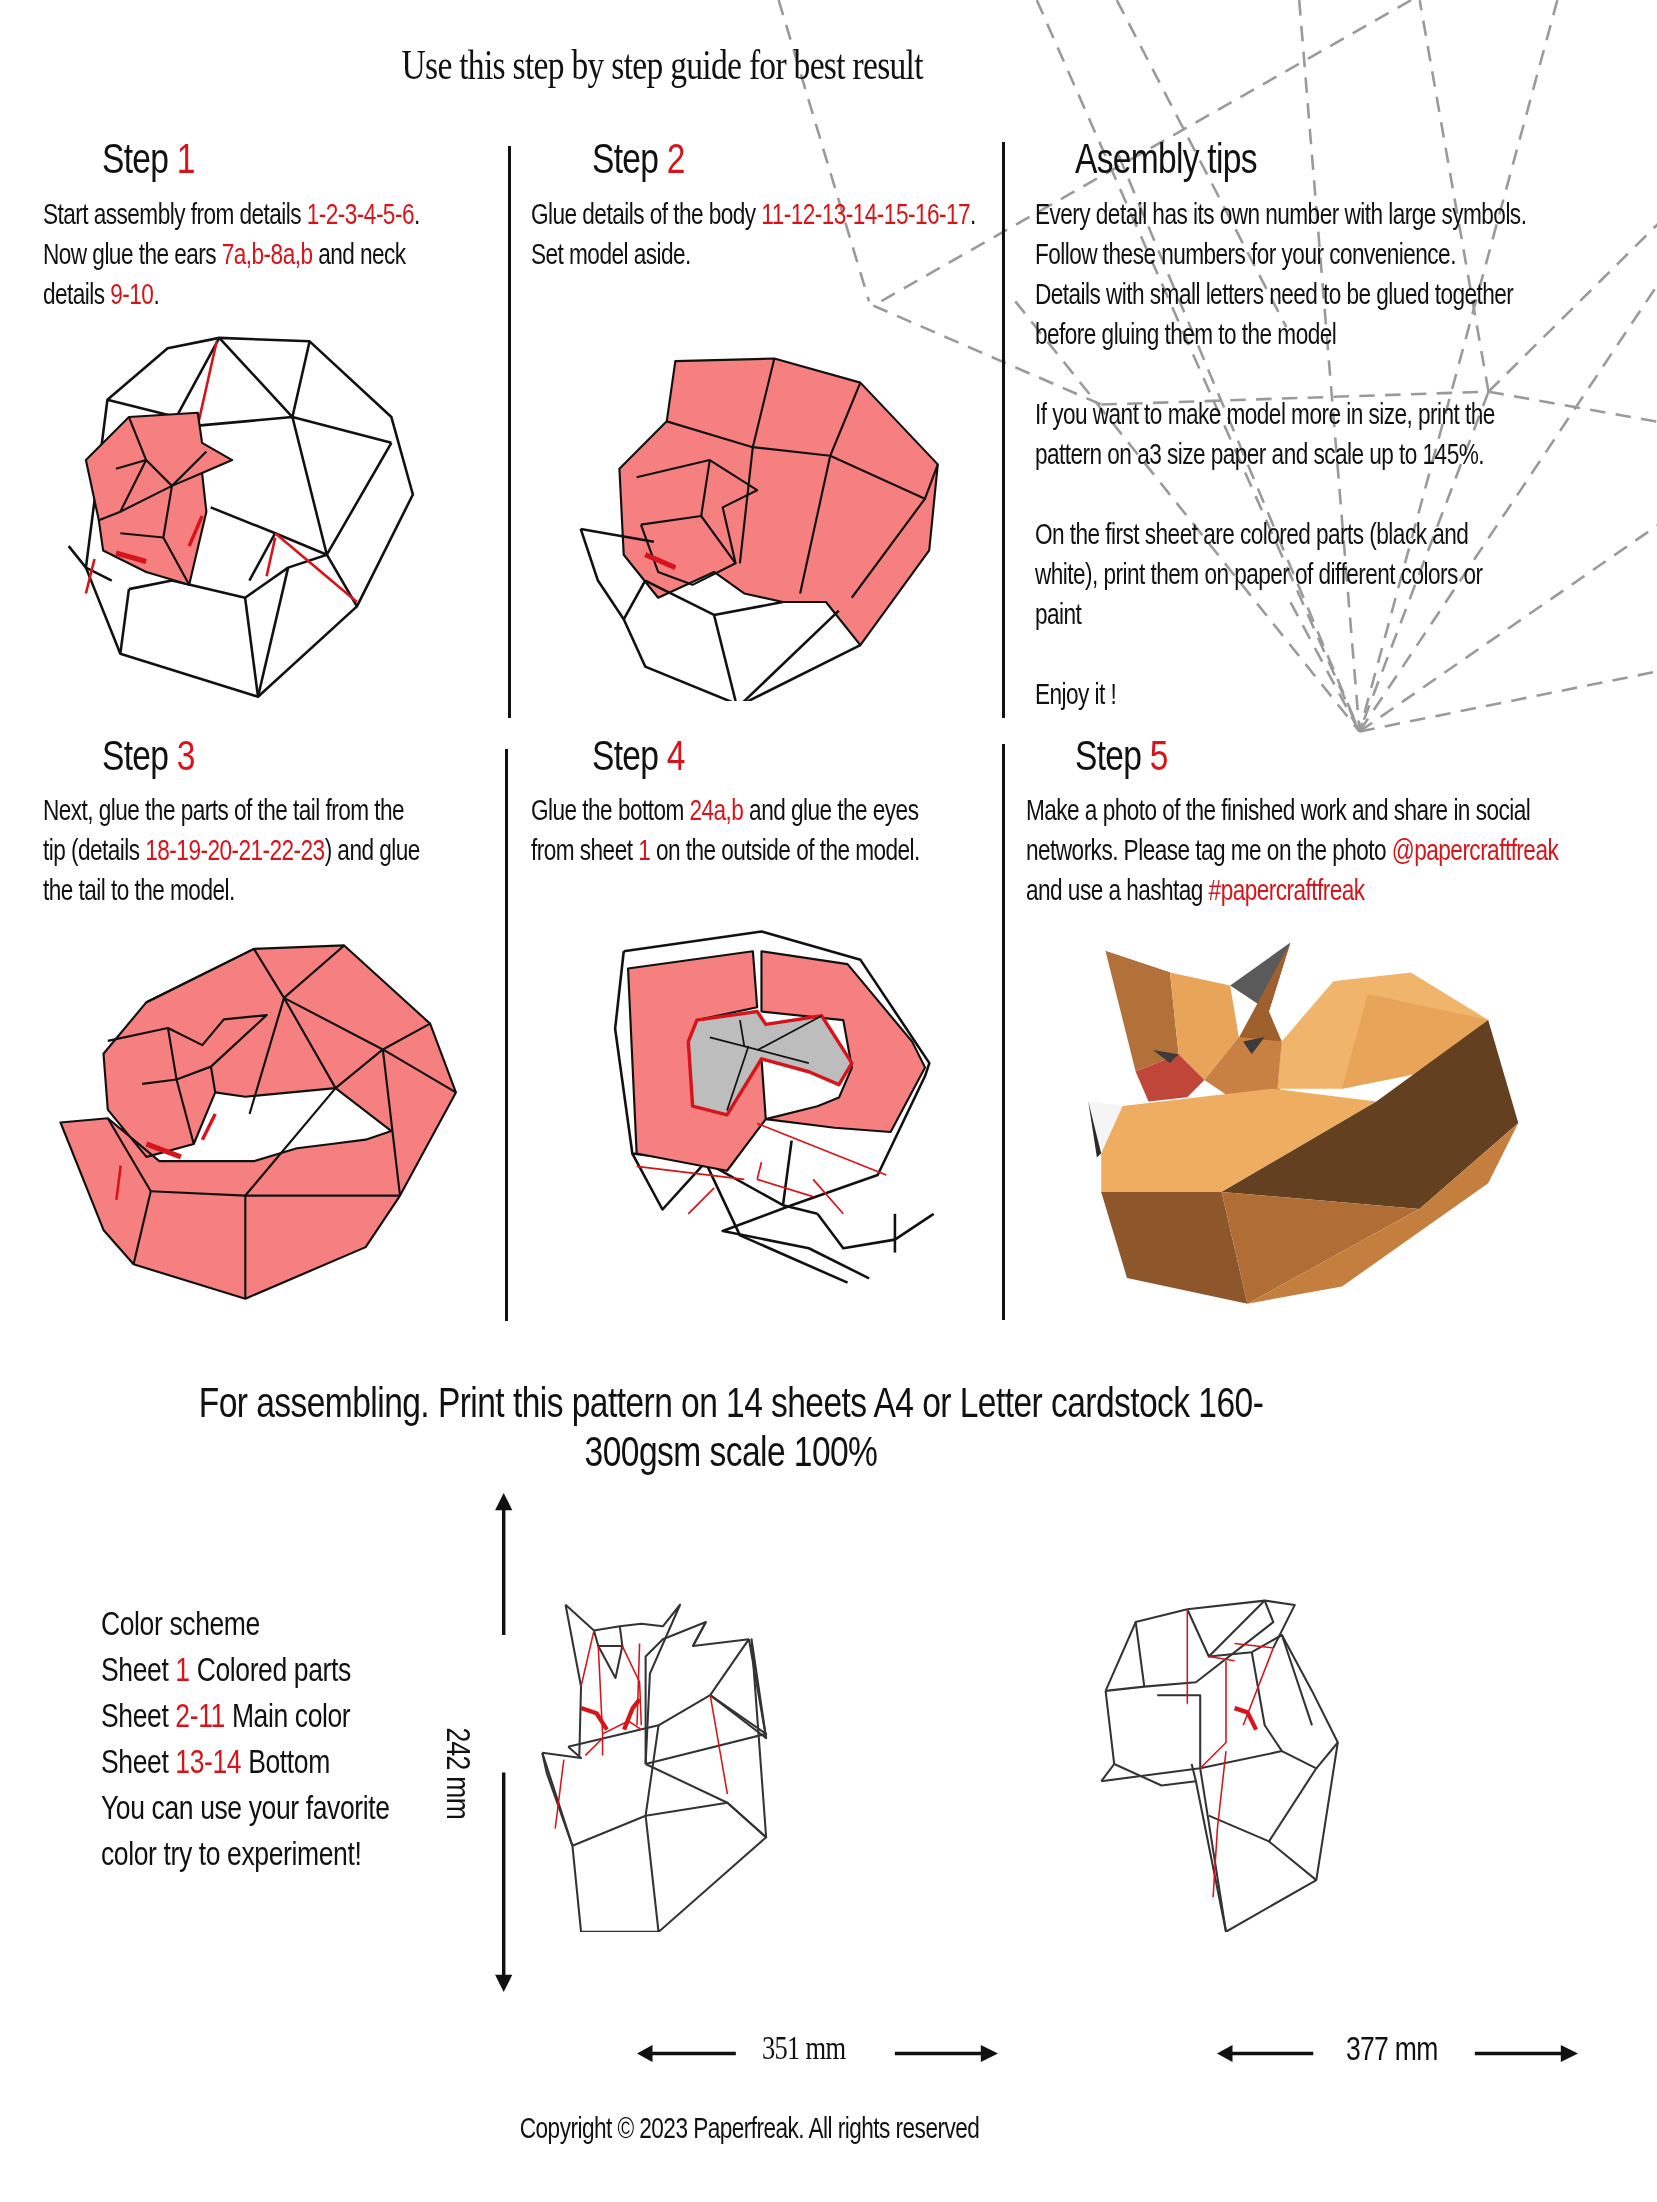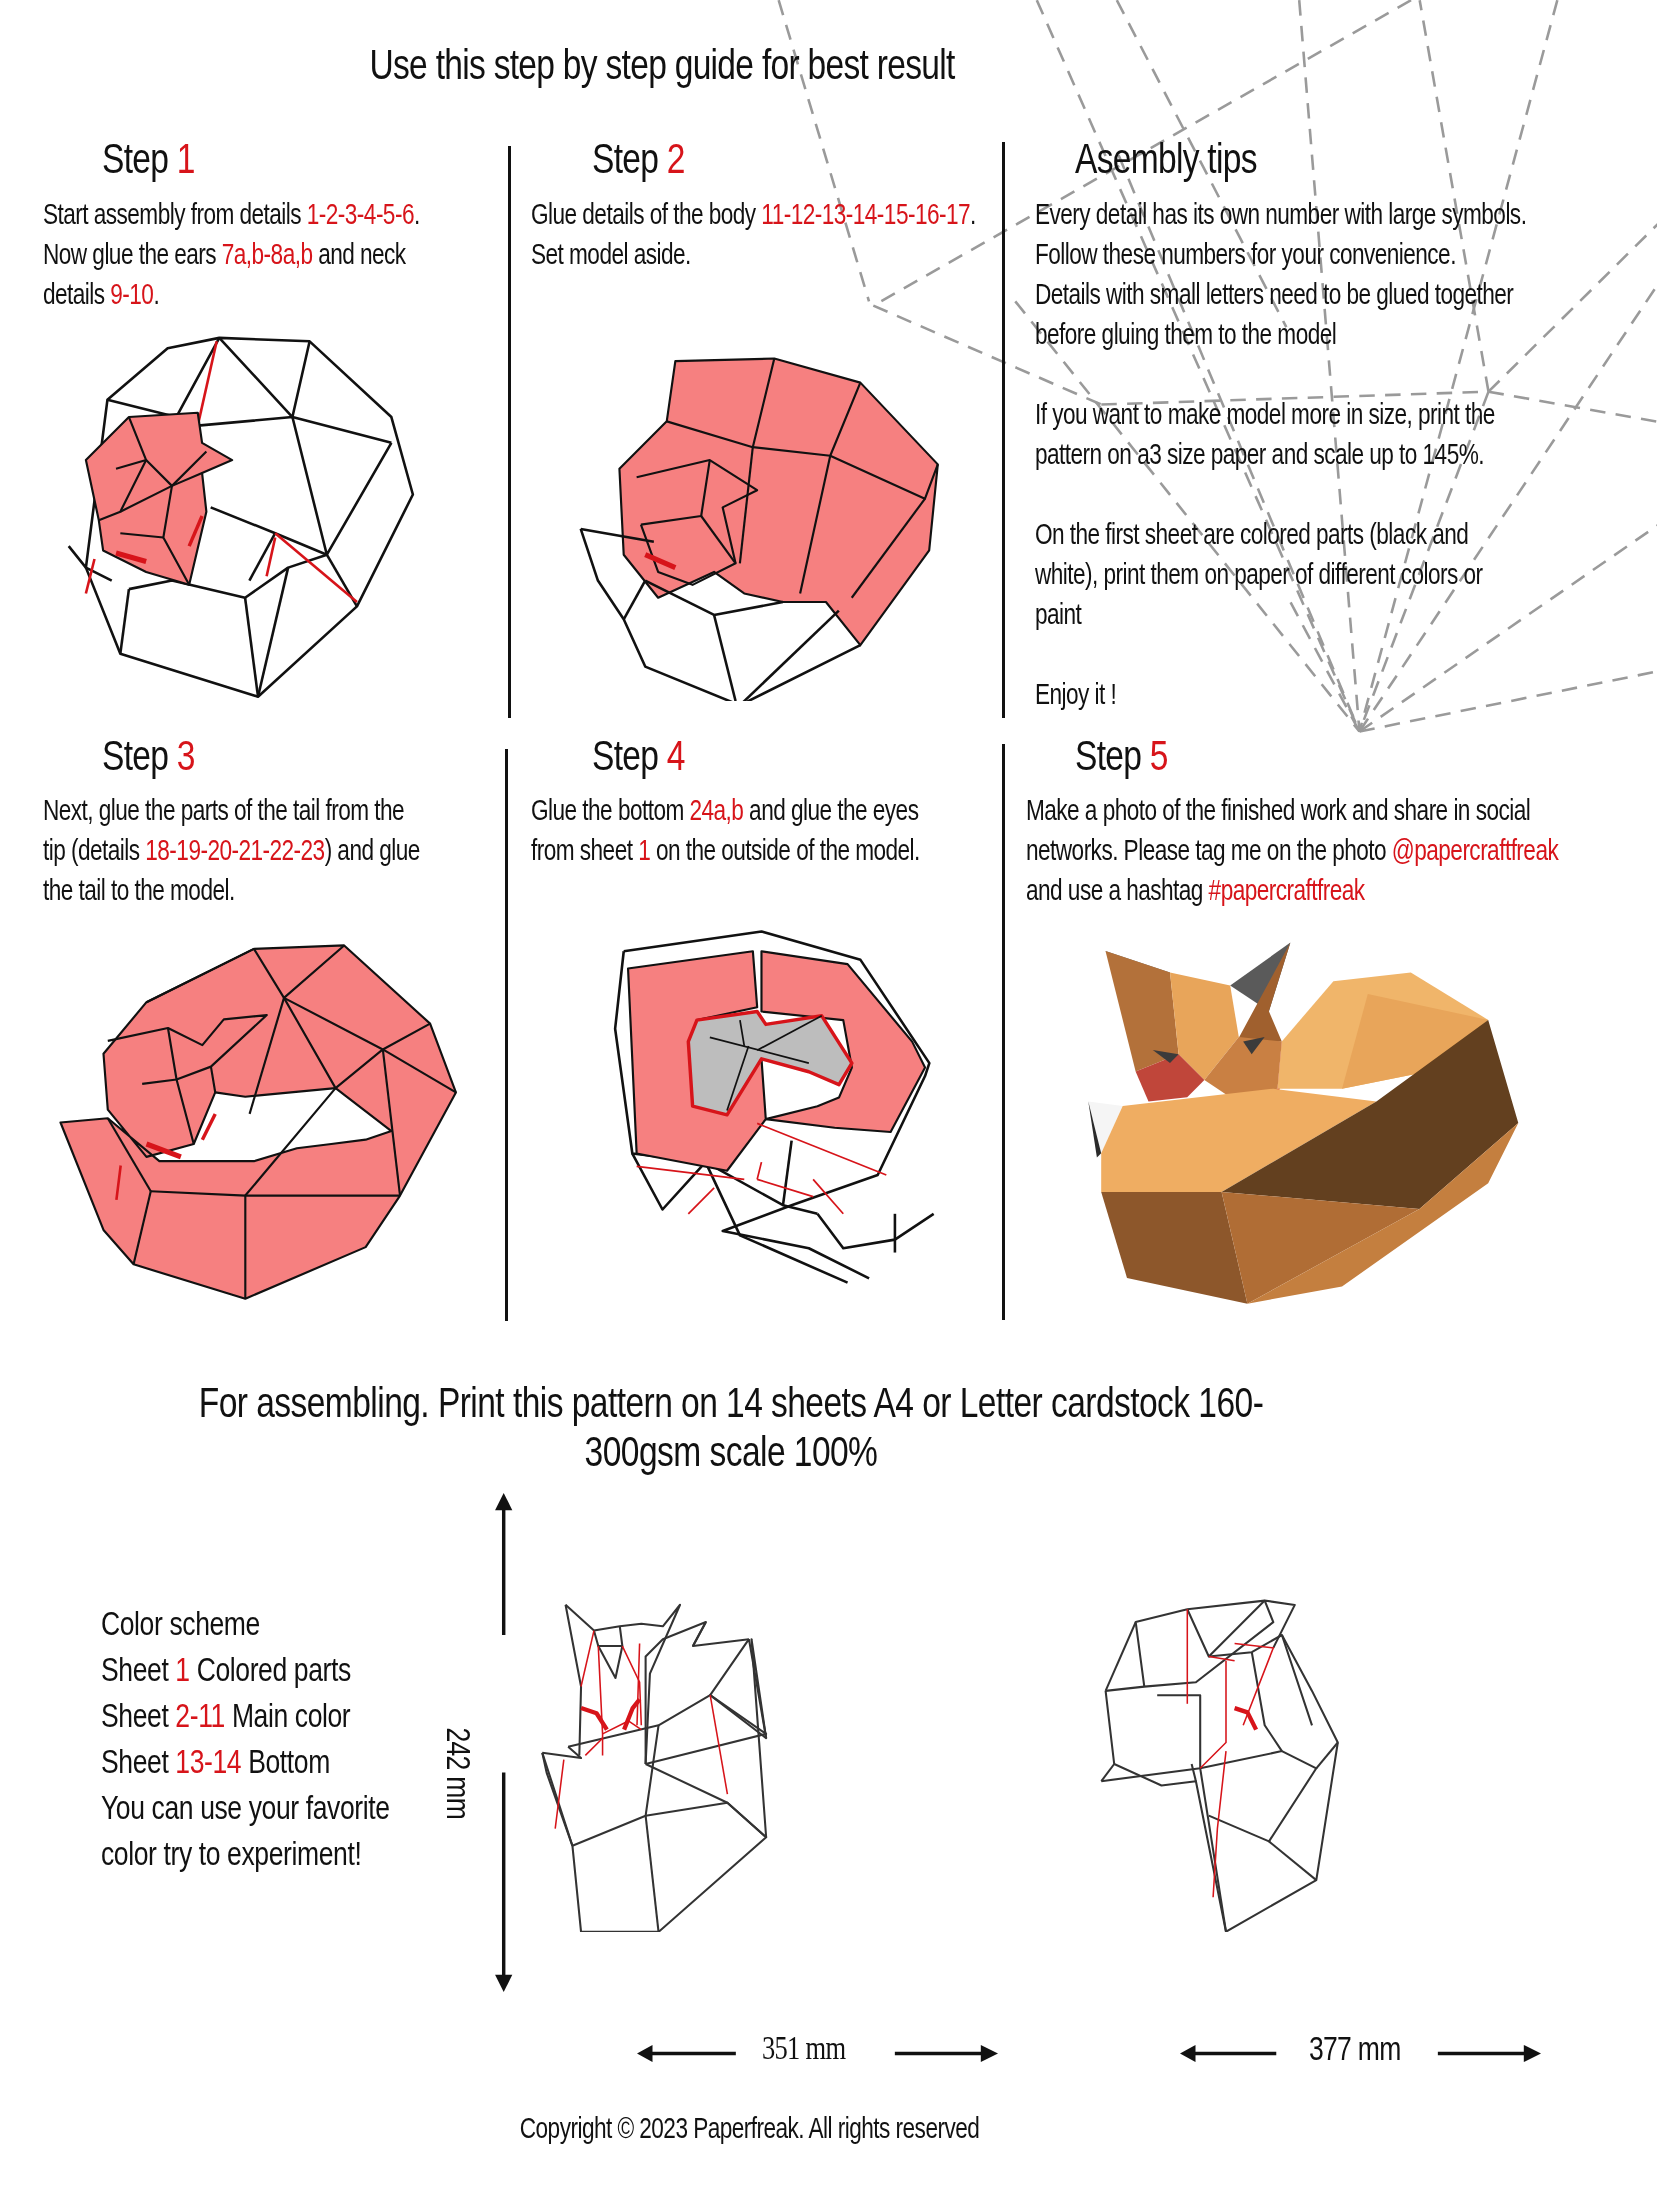--- a/index.html
+++ b/index.html
@@ -39,21 +39,21 @@
     <line x1="1730" y1="455" x2="1650" y2="0"></line>
     <line x1="1580" y1="850" x2="1927" y2="780"></line>
     <line x1="1580" y1="850" x2="1927" y2="610"></line>
     <line x1="1580" y1="850" x2="1927" y2="330"></line>
     <line x1="1300" y1="180" x2="1580" y2="850"></line>
     <line x1="1180" y1="350" x2="1580" y2="850"></line>
     <line x1="1500" y1="700" x2="1580" y2="850"></line>
   </g>
 </svg>
 
-<div class="abs" style="left:0; width:1324px; top:40px; text-align:center;">
+<div class="abs" style="left:0; width:1324px; top:40px; text-align:center;font-family:Liberation Serif, serif;">
   <span class="title scaleXc" style="display:inline-block;">Use this step by step guide for best result</span>
 </div>
 
 <div class="vline" style="left:508px; top:146px; height:572px;"></div>
 <div class="vline" style="left:1002px; top:142px; height:576px;"></div>
 <div class="vline" style="left:505px; top:749px; height:572px;"></div>
 <div class="vline" style="left:1002px; top:744px; height:576px;"></div>
 
 <section>
   <div class="abs step-h scaleX" style="left:102px; top:134px;">
@@ -362,21 +362,21 @@
   <svg class="illus" style="left:0; top:0;" width="361" height="43" viewBox="0 0 420 50">
     <line x1="15" y1="25" x2="115" y2="25" stroke="#111" stroke-width="4"></line>
     <polygon points="0,25 18,15 18,35" fill="#111"></polygon>
     <line x1="300" y1="25" x2="403" y2="25" stroke="#111" stroke-width="4"></line>
     <polygon points="420,25 400,15 400,35" fill="#111"></polygon>
   </svg>
   <div class="abs dim" style="left:125px; top:-3.4px;font-family:Liberation Serif, serif;">
     <span class="scaleX" style="display:inline-block;">351 mm</span>
   </div>
 </div>
-<div class="abs" style="left:1180px; top:2032px; width:361px; height:43px;">
+<div class="abs" style="left:1217px; top:2032px; width:361px; height:43px;">
   <svg class="illus" style="left:0; top:0;" width="361" height="43" viewBox="0 0 420 50">
     <line x1="15" y1="25" x2="112" y2="25" stroke="#111" stroke-width="4"></line>
     <polygon points="0,25 18,15 18,35" fill="#111"></polygon>
     <line x1="300" y1="25" x2="403" y2="25" stroke="#111" stroke-width="4"></line>
     <polygon points="420,25 400,15 400,35" fill="#111"></polygon>
   </svg>
   <div class="abs dim" style="left:129px; top:-3.4px;">
     <span class="scaleX" style="display:inline-block;">377 mm</span>
   </div>
 </div>

